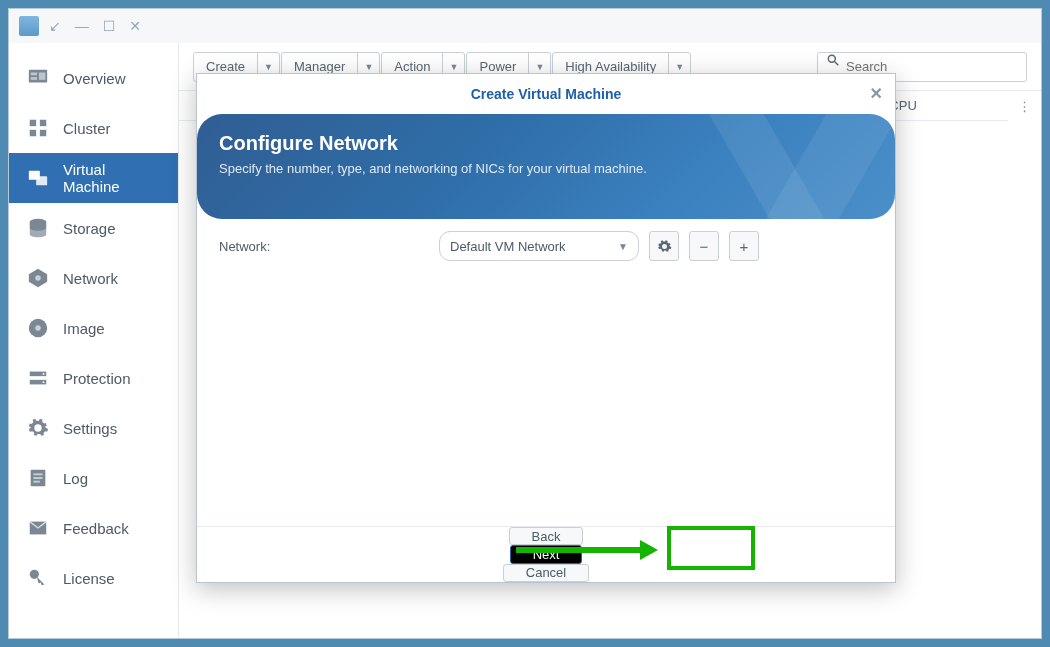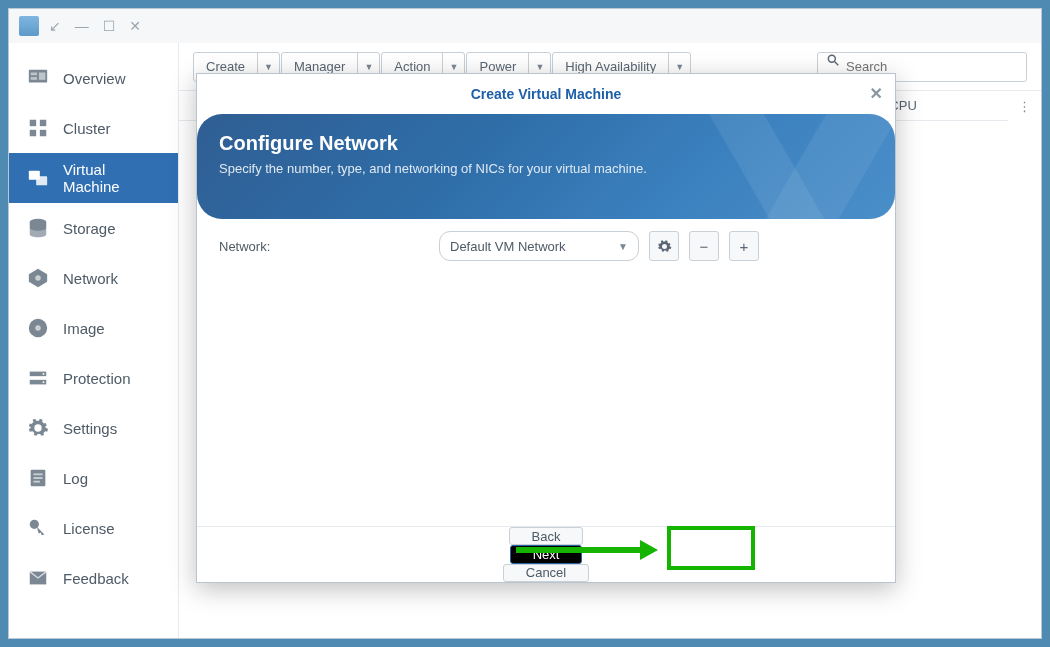--- a/index.html
+++ b/index.html
@@ -144,31 +144,31 @@
         <svg class="side-icon" viewBox="0 0 24 24">
             <rect x="4" y="3" width="16" height="18" rx="1"></rect>
             <rect x="7" y="7" width="10" height="2" fill="#fff" opacity=".6"></rect>
             <rect x="7" y="11" width="10" height="2" fill="#fff" opacity=".6"></rect>
             <rect x="7" y="15" width="7" height="2" fill="#fff" opacity=".6"></rect>
           </svg>
         <span>Log</span>
       </div>
       <div class="side-item">
         <svg class="side-icon" viewBox="0 0 24 24">
+            <path d="M3 5h18v14H3z"></path>
+            <path d="M3 5l9 7 9-7" fill="none" stroke="#fff" stroke-width="1.5" opacity=".7"></path>
+          </svg>
+        <span>Feedback</span>
+      </div>
+      <div class="side-item">
+        <svg class="side-icon" viewBox="0 0 24 24">
             <circle cx="8" cy="8" r="5"></circle>
             <path d="M11 11l8 8-3 1-1-3-2 1-1-2z"></path>
           </svg>
         <span>License</span>
-      </div>
-      <div class="side-item">
-        <svg class="side-icon" viewBox="0 0 24 24">
-            <path d="M3 5h18v14H3z"></path>
-            <path d="M3 5l9 7 9-7" fill="none" stroke="#fff" stroke-width="1.5" opacity=".7"></path>
-          </svg>
-        <span>Feedback</span>
       </div>
     </div>
 
     <div class="content">
       <div class="toolbar">
         <div class="tb-btn">
             <span class="lbl">Create</span>
             <span class="dd">▼</span>
           </div>
         <div class="tb-btn">

